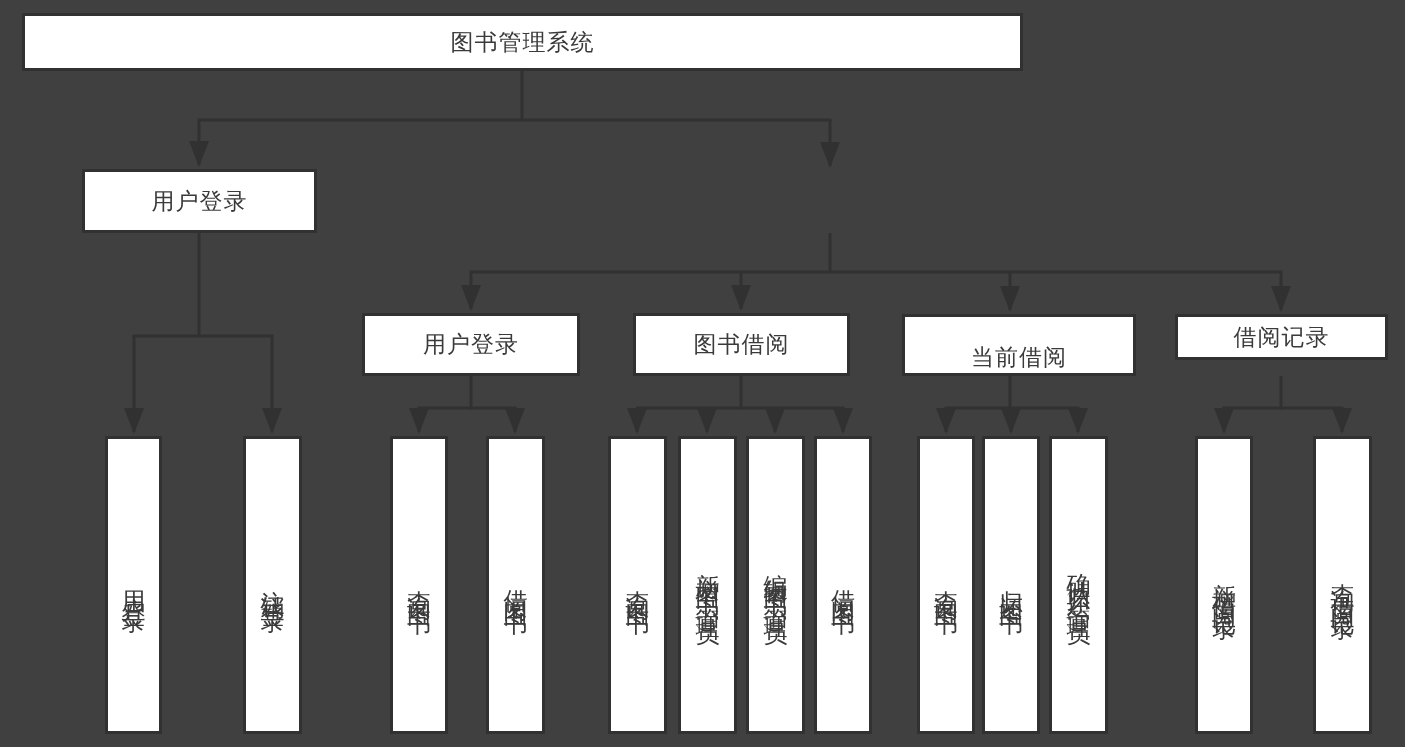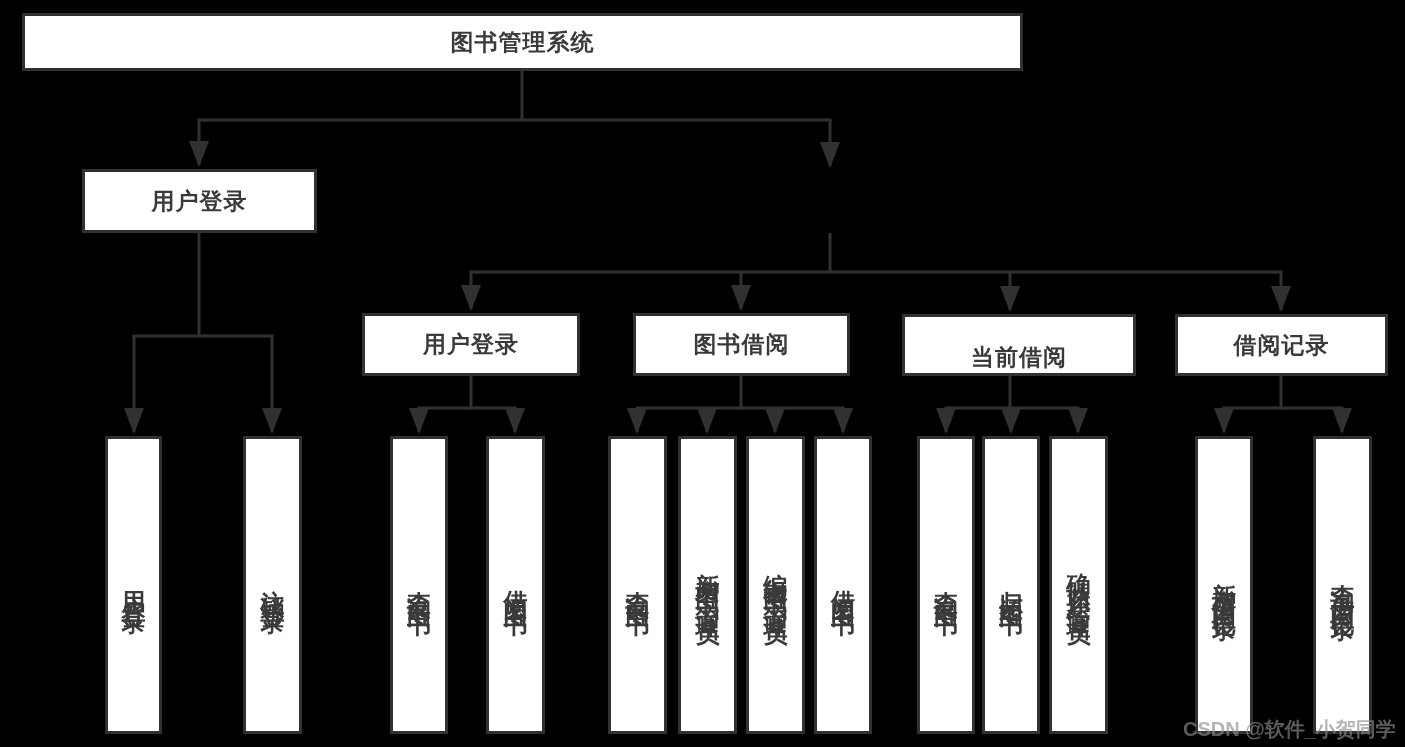--- a/index.html
+++ b/index.html
@@ -4,24 +4,23 @@
 <style>
   html, body {
     margin: 0;
     padding: 0;
     background: #ffffff;
   }
   .canvas {
     position: relative;
     width: 1405px;
     height: 747px;
-    background: #000000;
+    background: #404040;
     font-family: "Liberation Sans", sans-serif;
     overflow: hidden;
-    font-weight: bold;
   }
   .connector-layer {
     position: absolute;
     left: 0;
     top: 0;
     width: 1405px;
     height: 747px;
     pointer-events: none;
   }
   .node {
@@ -46,21 +45,21 @@
     letter-spacing: 7px;
     line-height: 1;
   }
   
   .n-root            { left: 22px;   top: 13px;  width: 1001px; height: 58px; }
   .n-user-login      { left: 82px;   top: 169px; width: 235px;  height: 64px; }
   .n-book-mgmt       { left: 712px;  top: 170px; width: 235px;  height: 63px; }
   .n-new-book-rec    { left: 362px;  top: 313px; width: 218px;  height: 63px; }
   .n-book-borrow     { left: 633px;  top: 313px; width: 217px;  height: 63px; text-align: center; }
   .n-current-borrow  { left: 902px;  top: 314px; width: 234px;  height: 62px; align-items: flex-end; }
-  .n-borrow-records  { left: 1175px; top: 314px; width: 213px;  height: 62px; align-items: center; }
+  .n-borrow-records  { left: 1175px; top: 314px; width: 213px;  height: 46px; align-items: center; }
   .leaf              { top: 436px; height: 298px; }
   .n-leaf-a1 { left: 105px;  width: 57px; }
   .n-leaf-a2 { left: 243px;  width: 59px; }
   .n-leaf-b1 { left: 390px;  width: 58px; }
   .n-leaf-b2 { left: 486px;  width: 59px; }
   .n-leaf-c1 { left: 608px;  width: 59px; }
   .n-leaf-c2 { left: 678px;  width: 59px; }
   .n-leaf-c3 { left: 746px;  width: 59px; }
   .n-leaf-c4 { left: 814px;  width: 58px; }
   .n-leaf-d1 { left: 917px;  width: 58px; }
@@ -203,15 +202,14 @@
     <span>确认归还（管理员）</span>
   </div>
 
   <div class="node v-node leaf n-leaf-e1">
     <span>新增借阅记录</span>
   </div>
   <div class="node v-node leaf n-leaf-e2">
     <span>查询借阅记录</span>
   </div>
 
-  <div class="watermark">CSDN @软件_小贺同学</div>
 
 </div>
 
 </body></html>

